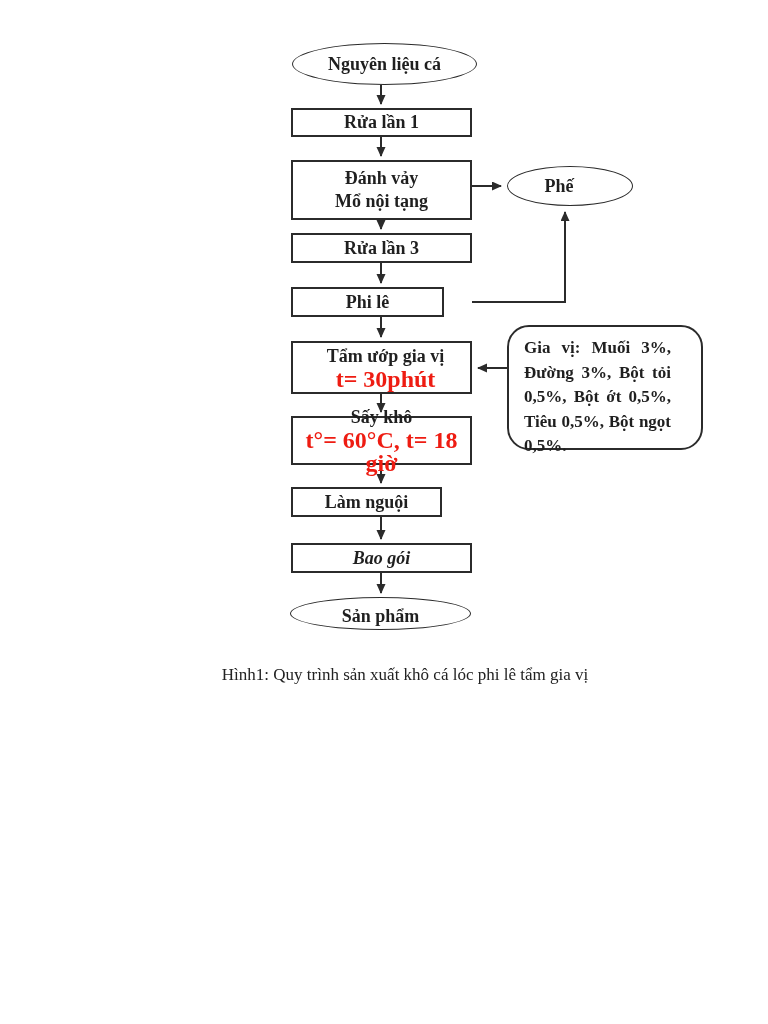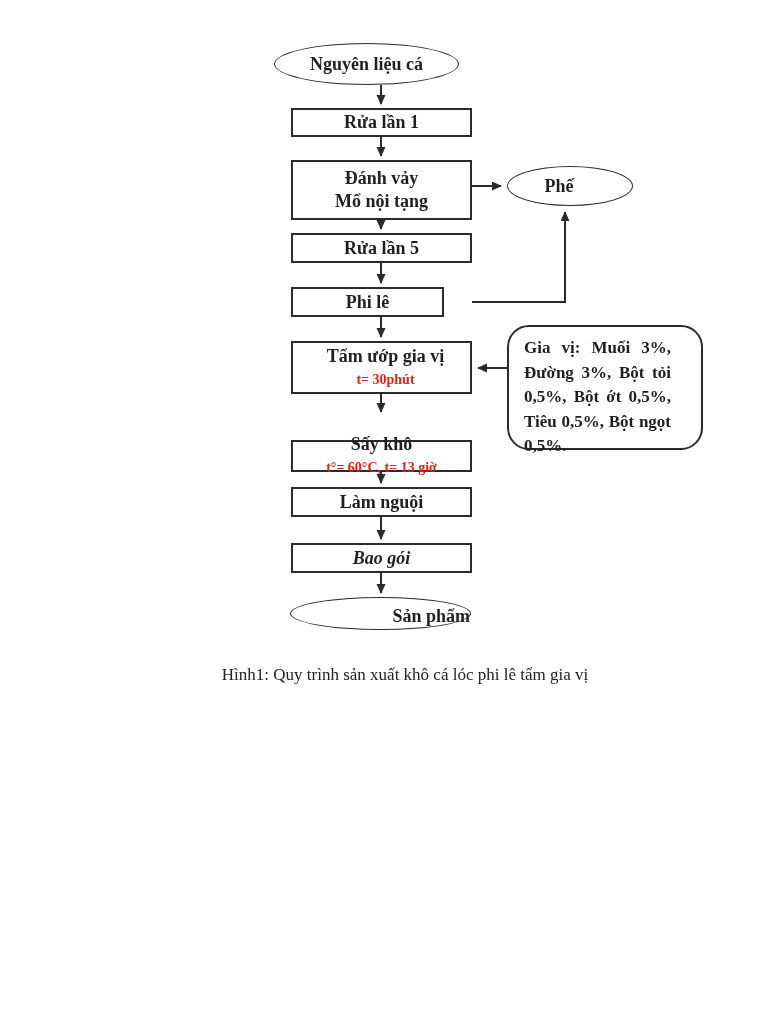--- a/index.html
+++ b/index.html
@@ -8,21 +8,21 @@
     font-family:"Liberation Serif","DejaVu Serif",serif;color:#1f1f1f;
   }
   .connectors{position:absolute;left:0;top:0;width:768px;height:1024px;pointer-events:none;}
   .node{
     position:absolute;box-sizing:border-box;background:#ffffff;
     border:2px solid #2b2b2b;
     display:flex;flex-direction:column;align-items:center;justify-content:center;
     font-weight:bold;font-size:18px;line-height:23px;text-align:center;
   }
   .ellipse{border-radius:50%;border-width:1.7px;}
-  .note{color:var(--red,#ee1c12);font-weight:bold;font-size:14px;line-height:23px;}
+  .note{color:var(--red,#ee1c12);font-weight:bold;font-size:24px;line-height:23px;}
   .callout{
     position:absolute;box-sizing:border-box;background:#ffffff;
     border:2px solid #2b2b2b;border-radius:22px;
     font-weight:bold;font-size:17px;line-height:24.5px;
     text-align:justify;padding:9px 30px 9px 15px;
   }
   .caption{
     position:absolute;font-size:17px;font-weight:normal;color:#222;
     white-space:nowrap;text-align:center;width:768px;
   }
@@ -49,66 +49,66 @@
       <polyline points="472,302 565,302 565,212" marker-end="url(#ah)"></polyline>
       <line x1="381" y1="317" x2="381" y2="337" marker-end="url(#ah)"></line>
       <line x1="507" y1="368" x2="478" y2="368" marker-end="url(#ah)"></line>
       <line x1="381" y1="394" x2="381" y2="412" marker-end="url(#ah)"></line>
       <line x1="381" y1="464" x2="381" y2="483" marker-end="url(#ah)"></line>
       <line x1="381" y1="517" x2="381" y2="539" marker-end="url(#ah)"></line>
       <line x1="381" y1="573" x2="381" y2="593" marker-end="url(#ah)"></line>
     </g>
   </svg>
 
-  <div class="node ellipse" style="left:274px;top:43px;width:185px;height:42px;">
+  <div class="node ellipse" style="left:292px;top:43px;width:185px;height:42px;">
     <span>Nguyên liệu cá</span>
   </div>
 
   <div class="node" style="left:291px;top:108px;width:181px;height:29px;">
     <span>Rửa lần 1</span>
   </div>
 
   <div class="node" style="left:291px;top:160px;width:181px;height:60px;">
     <span>Đánh vảy</span>
     <span>Mổ nội tạng</span>
   </div>
 
   <div class="node ellipse" style="left:507px;top:166px;width:126px;height:40px;">
     <span class="phe-label">Phế</span>
   </div>
 
   <div class="node" style="left:291px;top:233px;width:181px;height:30px;">
-    <span>Rửa lần 5</span>
+    <span>Rửa lần 3</span>
   </div>
 
   <div class="node" style="left:291px;top:287px;width:153px;height:30px;">
     <span>Phi lê</span>
   </div>
 
   <div class="node" style="left:291px;top:341px;width:181px;height:53px;padding-left:8px;">
     <span>Tẩm ướp gia vị</span>
     <span class="note">t= 30phút</span>
   </div>
 
   <div class="callout" style="left:507px;top:325px;width:196px;height:125px;">
     <span>Gia vị: Muối 3%, Đường 3%, Bột tỏi 0,5%, Bột ớt 0,5%, Tiêu 0,5%, Bột ngọt 0,5%.</span>
   </div>
 
-  <div class="node" style="left:291px;top:440px;width:181px;height:32px;">
+  <div class="node" style="left:291px;top:416px;width:181px;height:49px;">
     <span>Sấy khô</span>
-    <span class="note">t°= 60°C, t= 13 giờ</span>
+    <span class="note">t°= 60°C, t= 18 giờ</span>
   </div>
 
-  <div class="node" style="left:291px;top:487px;width:181px;height:30px;">
+  <div class="node" style="left:291px;top:487px;width:151px;height:30px;">
     <span>Làm nguội</span>
   </div>
 
   <div class="node" style="left:291px;top:543px;width:181px;height:30px;font-style:italic;">
     <span>Bao gói</span>
   </div>
 
-  <div class="node ellipse" style="left:290px;top:597px;width:181px;height:33px;align-items:flex-end;">
+  <div class="node ellipse" style="left:290px;top:597px;width:181px;height:33px;">
     <span class="end-label">Sản phẩm</span>
   </div>
 
   <div class="caption" style="left:21px;top:665px;">Hình1: Quy trình sản xuất khô cá lóc phi lê tẩm gia vị</div>
 
 </div>
 
 </body></html>

